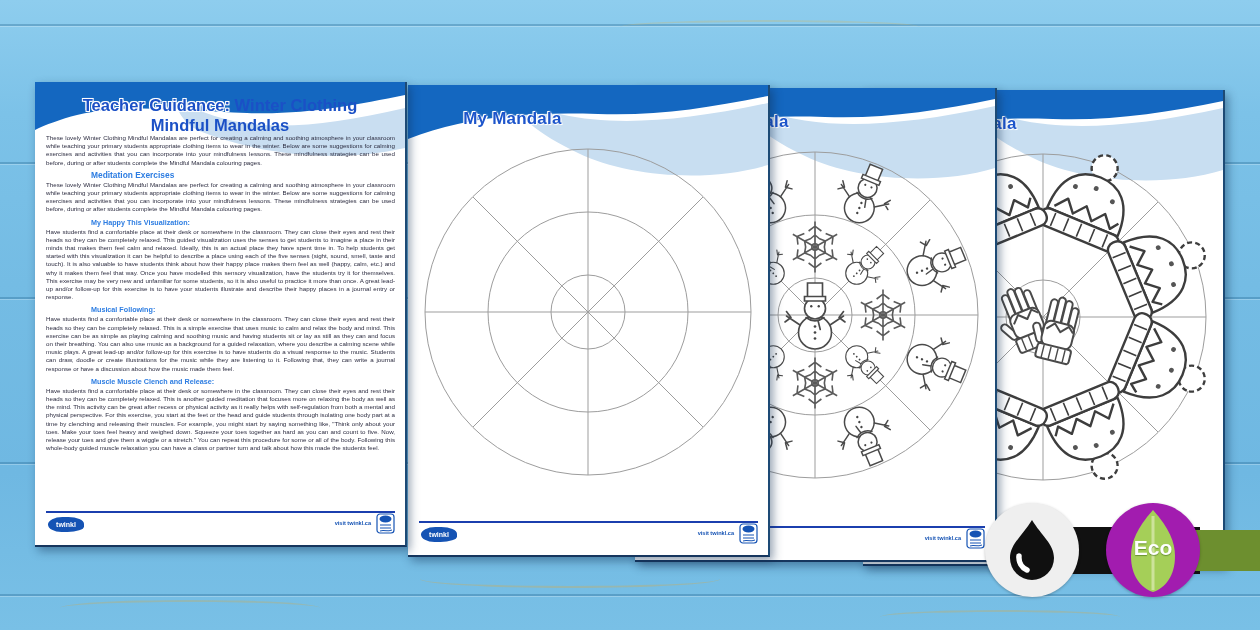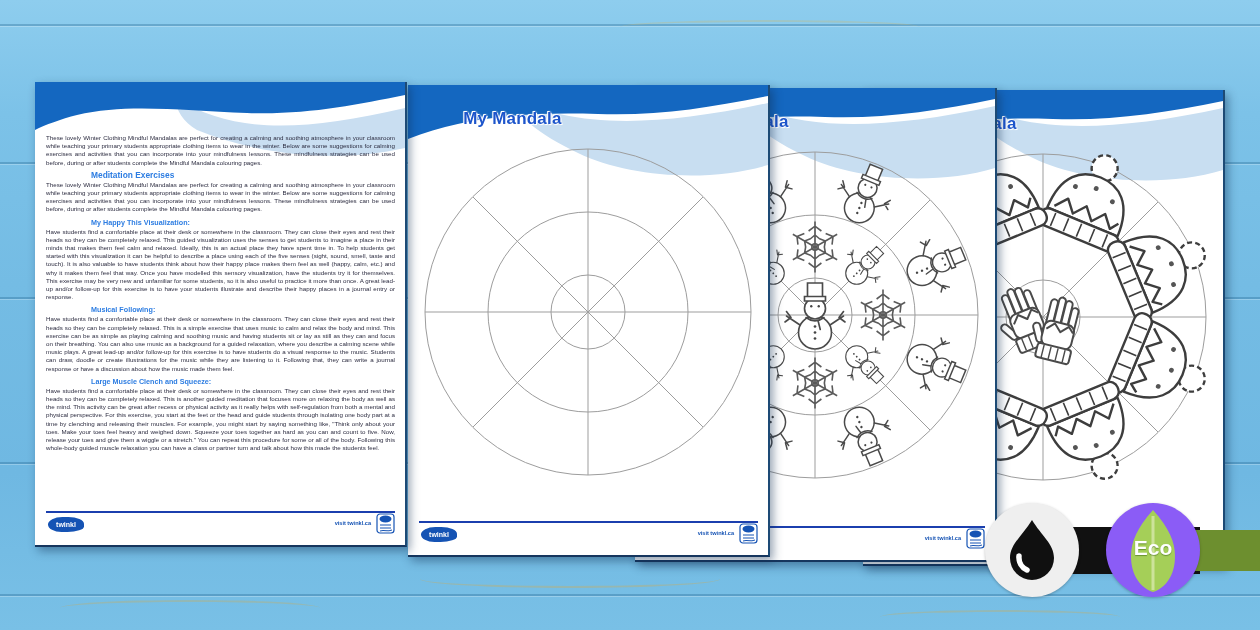--- a/index.html
+++ b/index.html
@@ -42,21 +42,21 @@
 
   .mandala-svg{position:absolute;top:0;left:0;}
 
   .badge-wrap{position:absolute;z-index:60;}
   #bar-black{left:1030px;top:527px;width:170px;height:47px;background:#111;border-radius:10px 0 0 10px;z-index:55;}
   #bar-olive{left:1150px;top:530px;width:110px;height:41px;background:#6d8f2f;z-index:56;}
   #ink-badge{left:985px;top:503px;width:94px;height:94px;z-index:58;}
   #eco-badge{left:1106px;top:503px;width:94px;height:94px;z-index:58;}
   .circle-badge{width:94px;height:94px;border-radius:50%;position:relative;}
   #ink-badge .circle-badge{background:#efefef;box-shadow:0 1px 3px rgba(0,0,0,.25);}
-  #eco-badge .circle-badge{background:#8b5cf6;box-shadow:0 1px 3px rgba(0,0,0,.25);}
+  #eco-badge .circle-badge{background:#a21caf;box-shadow:0 1px 3px rgba(0,0,0,.25);}
   .eco-text{position:absolute;left:0;top:33px;width:100%;text-align:center;color:#fff;
     font-size:21px;font-weight:bold;text-shadow:0 1px 1px rgba(30,70,0,.45);}
 </style>
 </head>
 <body>
 
 <svg width="0" height="0" style="position:absolute" aria-hidden="true">
   <defs>
     <g id="sym-grid" fill="none" stroke="#9d9d9d" stroke-width="1">
       <circle r="163"></circle>
@@ -213,29 +213,33 @@
       <path d="M4,12 H15 M4,15 H15 M4,18 C8,16.5 12,19 16,17" stroke="#1553b4" stroke-width="1" fill="none"></path>
     </svg>
   </div>
 </div>
 
 <div class="page" id="page1">
   <svg class="hdr" viewBox="0 0 370 75" preserveAspectRatio="none" style="height:75px">
     <path d="M140,16 C200,52 265,50 370,26 L370,66 C300,82 220,72 162,48 C148,40 141,28 140,16 Z" fill="#c9def1"></path>
     <path d="M0,0 H370 V13 C320,23 272,33 212,31 C150,29 92,21 42,33 C26,37 10,43 0,48 Z" fill="#1467c0"></path>
   </svg>
+  <div class="g-title">
+    <span class="hl">Teacher Guidance:</span><span> Winter Clothing</span><br>
+    <span>Mindful Mandalas</span>
+  </div>
   <div class="g-body">
     <p>These lovely Winter Clothing Mindful Mandalas are perfect for creating a calming and soothing atmosphere in your classroom while teaching your primary students appropriate clothing items to wear in the winter. Below are some suggestions for calming exercises and activities that you can incorporate into your mindfulness lessons. These mindfulness strategies can be used before, during or after students complete the Mindful Mandala colouring pages.</p>
     <div class="sec-h outlined">Meditation Exercises</div>
     <p>These lovely Winter Clothing Mindful Mandalas are perfect for creating a calming and soothing atmosphere in your classroom while teaching your primary students appropriate clothing items to wear in the winter. Below are some suggestions for calming exercises and activities that you can incorporate into your mindfulness lessons. These mindfulness strategies can be used before, during or after students complete the Mindful Mandala colouring pages.</p>
     <div class="sec-h">My Happy This Visualization:</div>
     <p>Have students find a comfortable place at their desk or somewhere in the classroom. They can close their eyes and rest their heads so they can be completely relaxed. This guided visualization uses the senses to get students to imagine a place in their minds that makes them feel calm and relaxed. Ideally, this is an actual place they have spent time in. To help students get started with this visualization it can be helpful to describe a place using each of the five senses (sight, sound, smell, taste and touch). It is also valuable to have students think about how their happy place makes them feel as well (happy, calm, etc.) and why it makes them feel that way. Once you have modelled this sensory visualization, have the students try it for themselves. This exercise may be very new and unfamiliar for some students, so it is also useful to practice it more than once. A great lead-up and/or follow-up for this exercise is to have your students illustrate and describe their happy places in a journal entry or response.</p>
     <div class="sec-h">Musical Following:</div>
     <p>Have students find a comfortable place at their desk or somewhere in the classroom. They can close their eyes and rest their heads so they can be completely relaxed. This is a simple exercise that uses music to calm and relax the body and mind. This exercise can be as simple as playing calming and soothing music and having students sit or lay as still as they can and focus on their breathing. You can also use music as a background for a guided relaxation, where you describe a calming scene while music plays. A great lead-up and/or follow-up for this exercise is to have students do a visual response to the music. Students can draw, doodle or create illustrations for the music while they are listening to it. Following that, they can write a journal response or have a discussion about how the music made them feel.</p>
-    <div class="sec-h">Large Muscle Clench and Squeeze:</div>
+    <div class="sec-h">Muscle Muscle Clench and Release:</div>
     <p>Have students find a comfortable place at their desk or somewhere in the classroom. They can close their eyes and rest their heads so they can be completely relaxed. This is another guided meditation that focuses more on relaxing the body as well as the mind. This activity can be great after recess or physical activity as it really helps with self-regulation from both a mental and physical perspective. For this exercise, you start at the feet or the head and guide students through isolating one body part at a time by clenching and releasing their muscles. For example, you might start by saying something like, "Think only about your toes. Make your toes feel heavy and weighed down. Squeeze your toes together as hard as you can and count to five. Now, release your toes and give them a wiggle or a stretch." You can repeat this procedure for some or all of the body. Following this whole-body guided muscle relaxation you can have a class or partner turn and talk about how this made the students feel.</p>
   </div>
   <div class="pfooter">
     <div class="rule"></div>
     <div class="tw-logo">twinkl</div>
     <div class="visit">visit twinkl.ca</div>
     <svg class="mini-badge" viewBox="0 0 19 21">
       <rect x="1" y="1" width="17" height="19" rx="3" fill="#fff" stroke="#1553b4" stroke-width="1.2"></rect>
       <ellipse cx="9.5" cy="6" rx="6" ry="3.4" fill="#1553b4"></ellipse>
       <path d="M4,12 H15 M4,15 H15 M4,18 C8,16.5 12,19 16,17" stroke="#1553b4" stroke-width="1" fill="none"></path>

